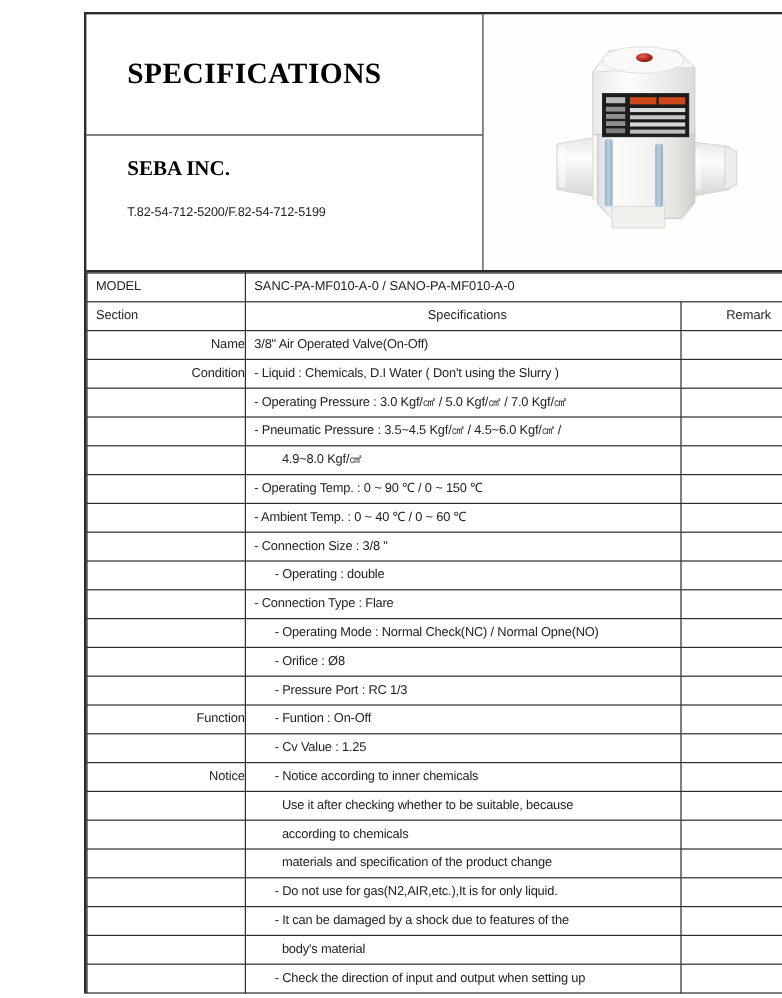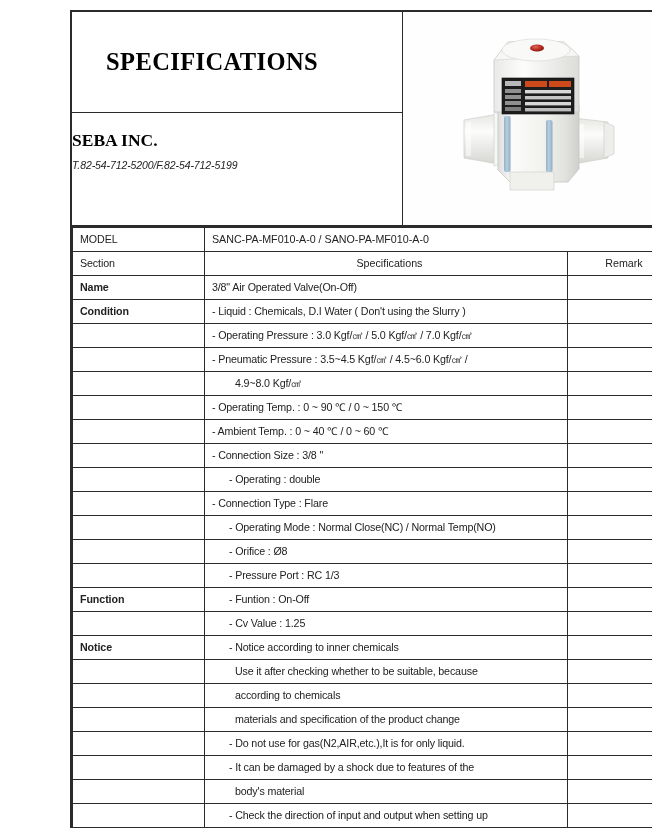--- a/index.html
+++ b/index.html
@@ -51,36 +51,36 @@
   .title-cell .title {
     font-family: "Liberation Serif", serif;
     font-weight: bold;
     font-size: 24.5px;
     letter-spacing: 0.4px;
     color: #000;
   }
   .company-cell {
     height: 112px;
     box-sizing: border-box;
+    padding-left: 34px;
     padding-top: 17px;
   }
   .company-cell .company {
     font-family: "Liberation Serif", serif;
     font-weight: bold;
     font-size: 17.5px;
     color: #000;
     display: block;
   }
   .company-cell .contact {
     display: block;
-    margin-top: 8px;
+    margin-top: 20px;
     font-size: 10.5px;
     letter-spacing: -0.1px;
     color: #222;
-    font-style: italic;
   }
   .header-right {
     flex: 1;
     position: relative;
     overflow: hidden;
   }
 
   
   .photo-stage {
     position: absolute;
@@ -103,21 +103,21 @@
     height: 23px;
     vertical-align: middle;
     line-height: 1.25;
     overflow: hidden;
   }
   col.c-section { width: 117px; }
   col.c-spec    { width: 322px; }
   col.c-remark  { width: 94px; }
 
   td.section-cell { padding-left: 14px; letter-spacing: -0.1px; }
-  td.section-cell.bold { font-weight: bold; }
+  td.section-cell.bold { font-weight: normal; text-align: right; }
   td.spec-cell { padding-left: 16px; letter-spacing: -0.15px; }
   td.spec-cell.indent { padding-left: 30px; }
   td.spec-cell.indent2 { padding-left: 24px; }
   td.center { text-align: center; padding-left: 0; }
   td.tall { height: 30px; vertical-align: top; padding-top: 3px; }
   td.model-cell { padding-left: 16px; }
   td.blank { }
 </style>
 </head>
 <body>
@@ -278,21 +278,21 @@
           <td class="spec-cell indent2">- Operating  : double</td>
           <td class="blank"></td>
         </tr>
         <tr>
           <td class="section-cell"></td>
           <td class="spec-cell">- Connection Type : Flare</td>
           <td class="blank"></td>
         </tr>
         <tr>
           <td class="section-cell"></td>
-          <td class="spec-cell indent2">- Operating Mode : Normal Close(NC) / Normal Temp(NO)</td>
+          <td class="spec-cell indent2">- Operating Mode : Normal Check(NC) / Normal Opne(NO)</td>
           <td class="blank"></td>
         </tr>
         <tr>
           <td class="section-cell"></td>
           <td class="spec-cell indent2">- Orifice : Ø8</td>
           <td class="blank"></td>
         </tr>
         <tr>
           <td class="section-cell"></td>
           <td class="spec-cell indent2">- Pressure Port : RC 1/3</td>

